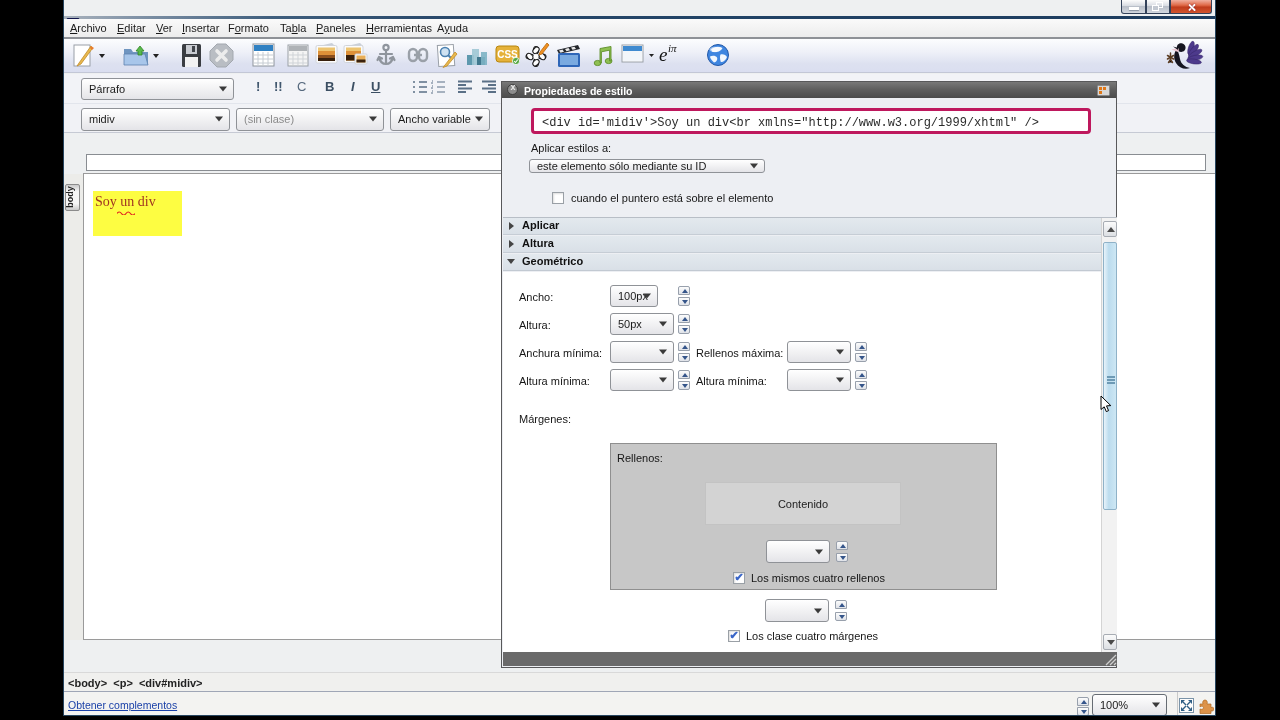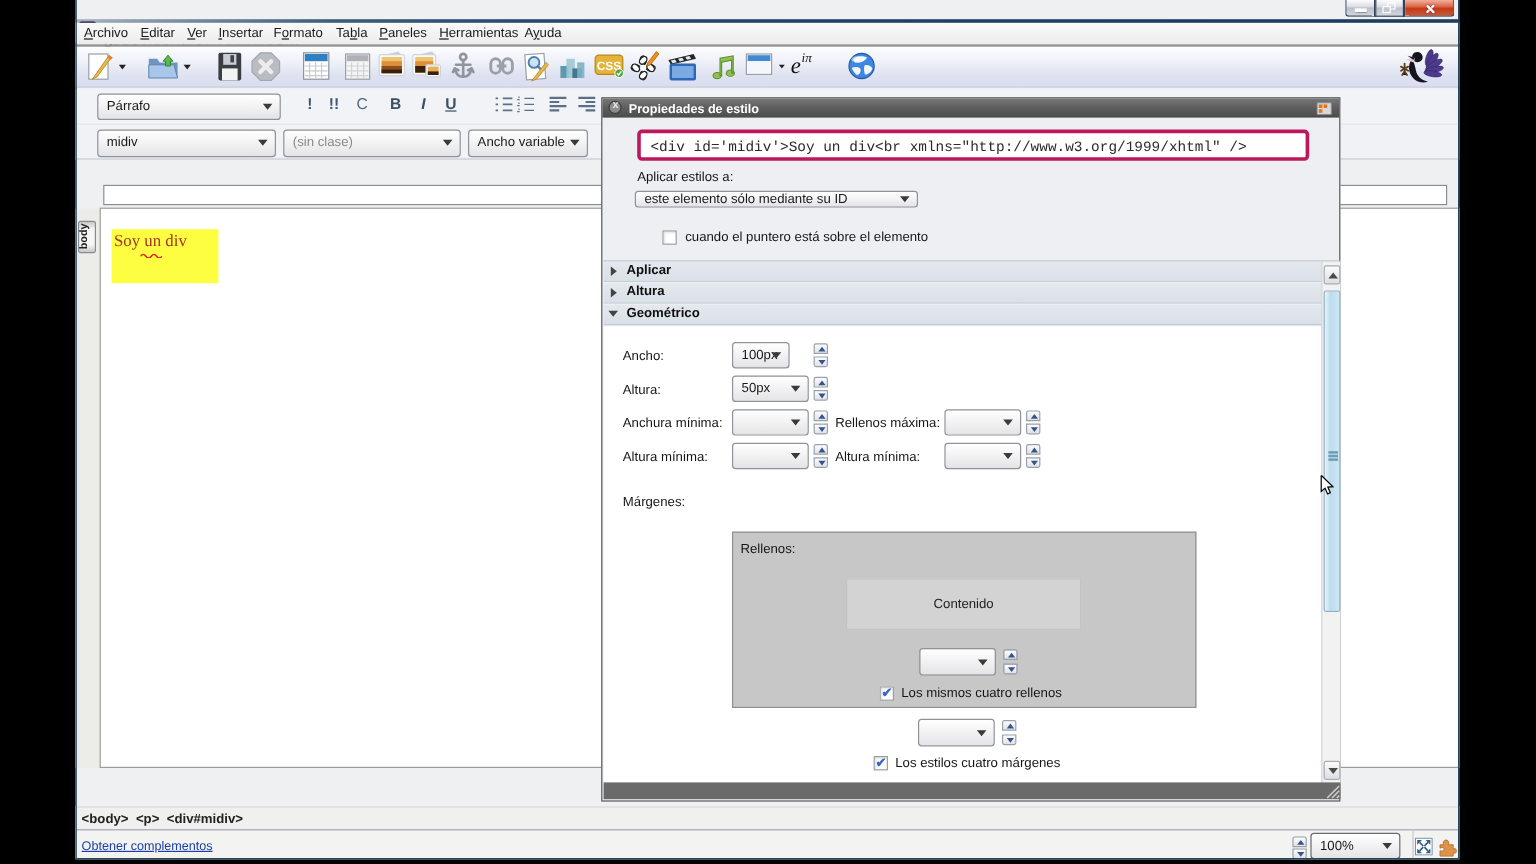--- a/index.html
+++ b/index.html
@@ -473,21 +473,21 @@
         <div class="lbl" style="left:140px;top:128px;">Los mismos cuatro rellenos</div>
       </div>
       <div class="combo" style="left:262px;top:327px;width:64px;height:23px">
           <span class="a"></span>
         </div>
       <div class="spin" style="left:332px;top:328px;height:21px">
           <b></b>
           <i></i>
         </div>
       <div class="chk c" style="left:225px;top:358px;"></div>
-      <div class="lbl" style="left:243px;top:358px;">Los estilos cuatro márgenes</div>
+      <div class="lbl" style="left:243px;top:358px;">Los clase cuatro márgenes</div>
     </div>
     <div id="sbar">
       <div id="sbup"></div>
       <div id="sbthumb">
           <span></span>
         </div>
       <div id="sbdn"></div>
     </div>
   </div>
   <div id="dlgfoot">

